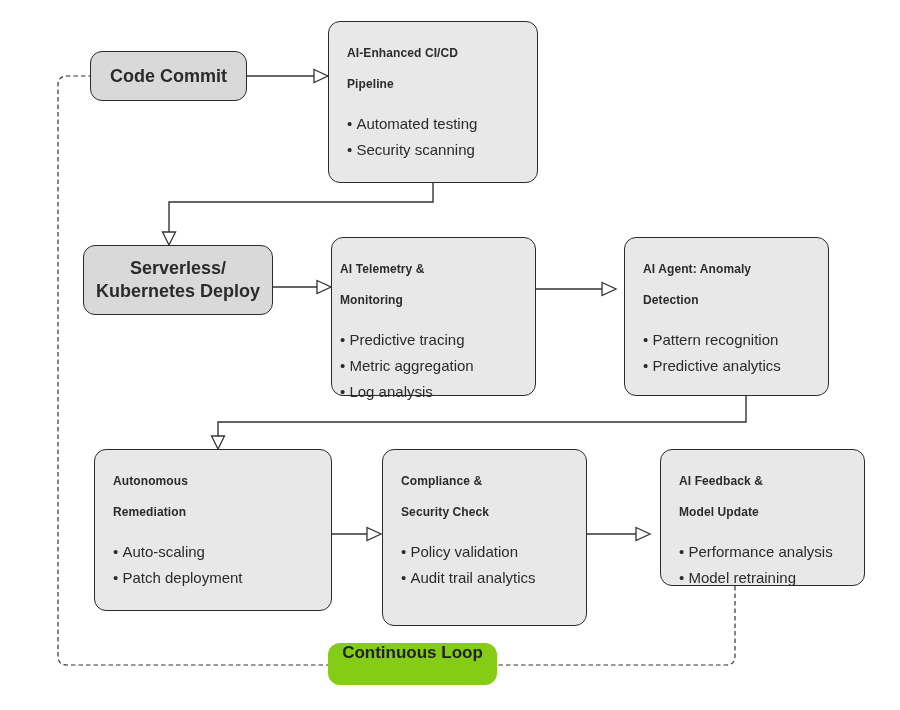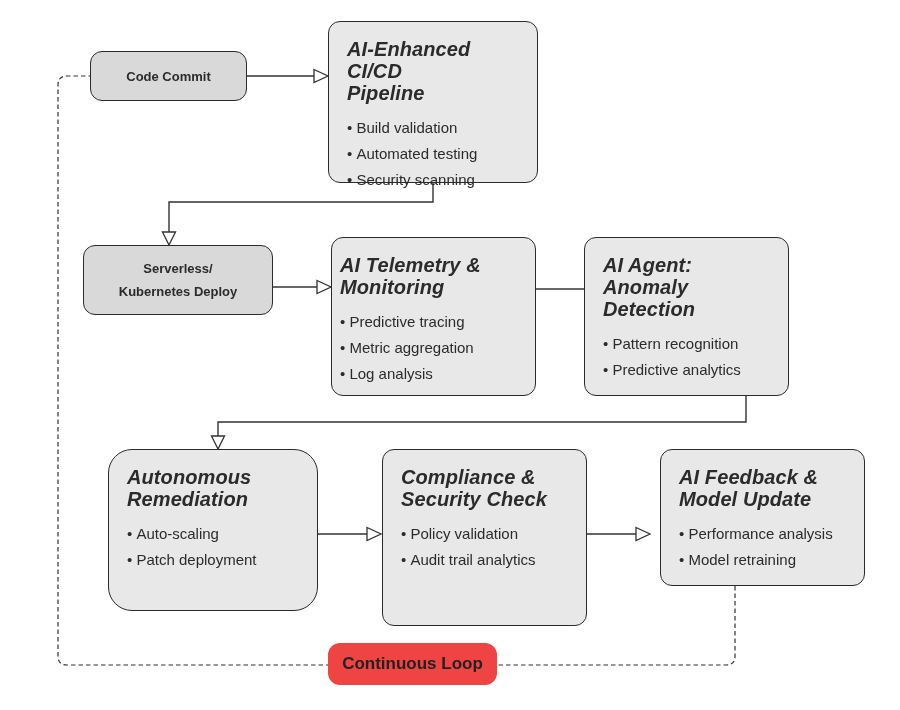--- a/index.html
+++ b/index.html
@@ -34,58 +34,56 @@
     background: #e8e8e8;
     padding: 16px 18px 0 18px;
   }
   .node.plain {
     background: #d9d9d9;
     display: flex;
     align-items: center;
     justify-content: center;
     text-align: center;
     font-weight: bold;
-    font-size: 13px;
+    font-size: 18px;
     line-height: 23px;
     white-space: pre-line;
   }
   .node .title {
     font-weight: bold;
-    font-size: 20px;
-    line-height: 22px;
+    font-size: 12px;
+    line-height: 31px;
     white-space: pre-line;
     letter-spacing: 0.1px;
-    font-style: italic;
   }
   .bullets {
     list-style: none;
     margin: 11px 0 0 0;
     padding: 0;
     font-size: 15px;
     line-height: 26px;
   }
   .bullets li::before { content: "\2022\00a0"; }
 
   #node-code-commit { left: 90px;  top: 51px;  width: 157px; height: 50px; }
   #node-cicd        { left: 328px; top: 21px;  width: 210px; height: 162px; }
   #node-deploy      { left: 83px;  top: 245px; width: 190px; height: 70px; }
   #node-telemetry   { left: 331px; top: 237px; width: 205px; height: 159px; padding-left: 8px; }
-  #node-anomaly     { left: 584px; top: 237px; width: 205px; height: 159px; }
-  #node-remediation { left: 108px; top: 449px; width: 210px; height: 162px; border-radius: 24px; }
+  #node-anomaly     { left: 624px; top: 237px; width: 205px; height: 159px; }
+  #node-remediation { left: 94px; top: 449px; width: 238px; height: 162px; }
   #node-compliance  { left: 382px; top: 449px; width: 205px; height: 177px; }
   #node-feedback    { left: 650px; top: 449px; width: 205px; height: 137px; margin-left: 10px; }
 
   .loop-pill {
     position: absolute;
     left: 328px; top: 643px;
     width: 169px; height: 42px;
-    background: #ef4444;
+    background: #84cc16;
     border-radius: 12px;
     display: flex;
-    align-items: center;
     justify-content: center;
     font-weight: bold;
     font-size: 17px;
     color: #222222;
     z-index: 3;
   }
 </style>
 </head>
 <body>
 
@@ -118,21 +116,20 @@
   </svg>
 
   <div class="node plain" id="node-code-commit">
     <span>Code Commit</span>
   </div>
 
   <div class="node detail" id="node-cicd">
     <div class="title">AI-Enhanced CI/CD
 Pipeline</div>
     <ul class="bullets">
-      <li>Build validation</li>
       <li>Automated testing</li>
       <li>Security scanning</li>
     </ul>
   </div>
 
   <div class="node plain" id="node-deploy">
     <span>Serverless/
 Kubernetes Deploy</span>
   </div>
 

